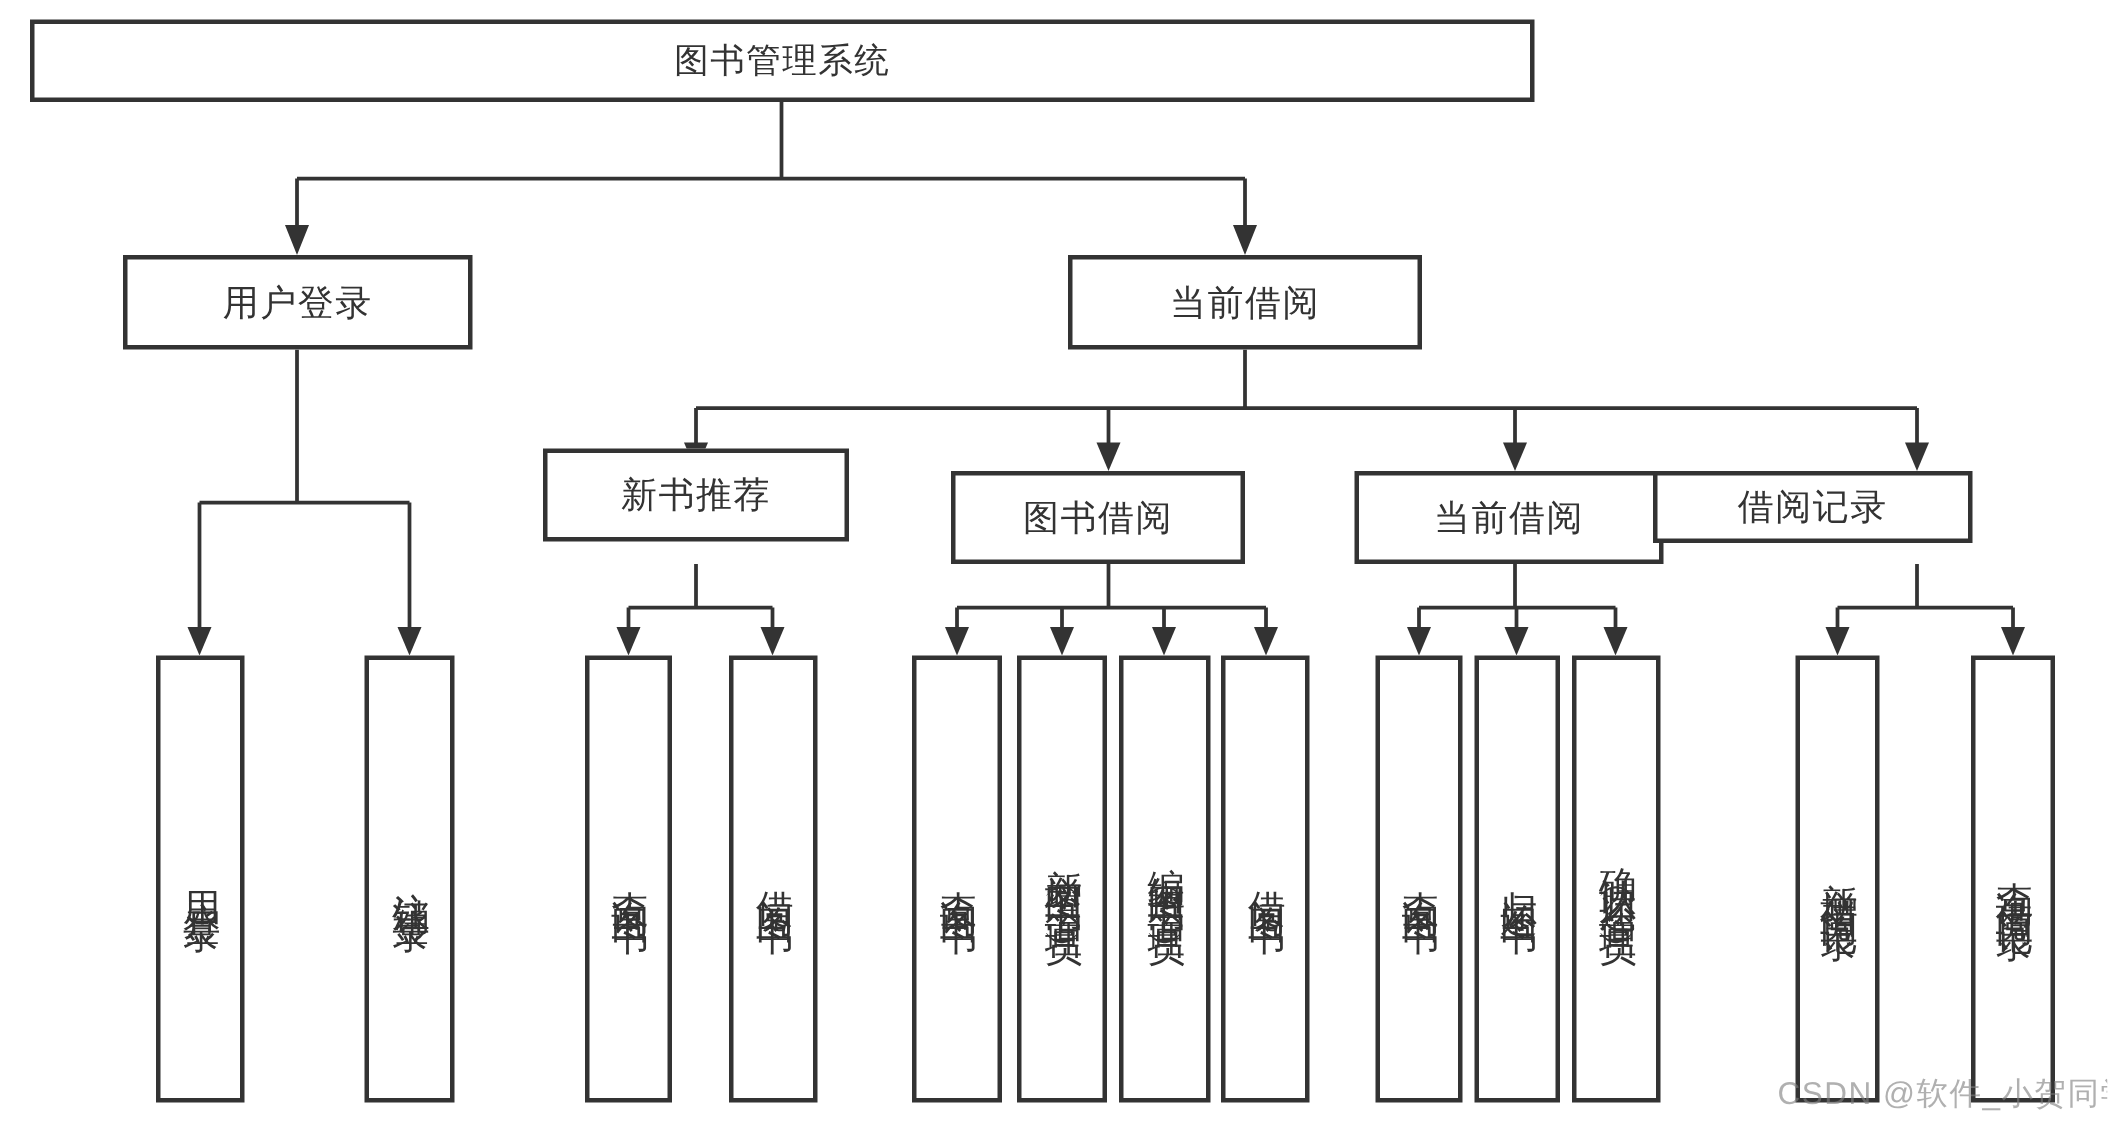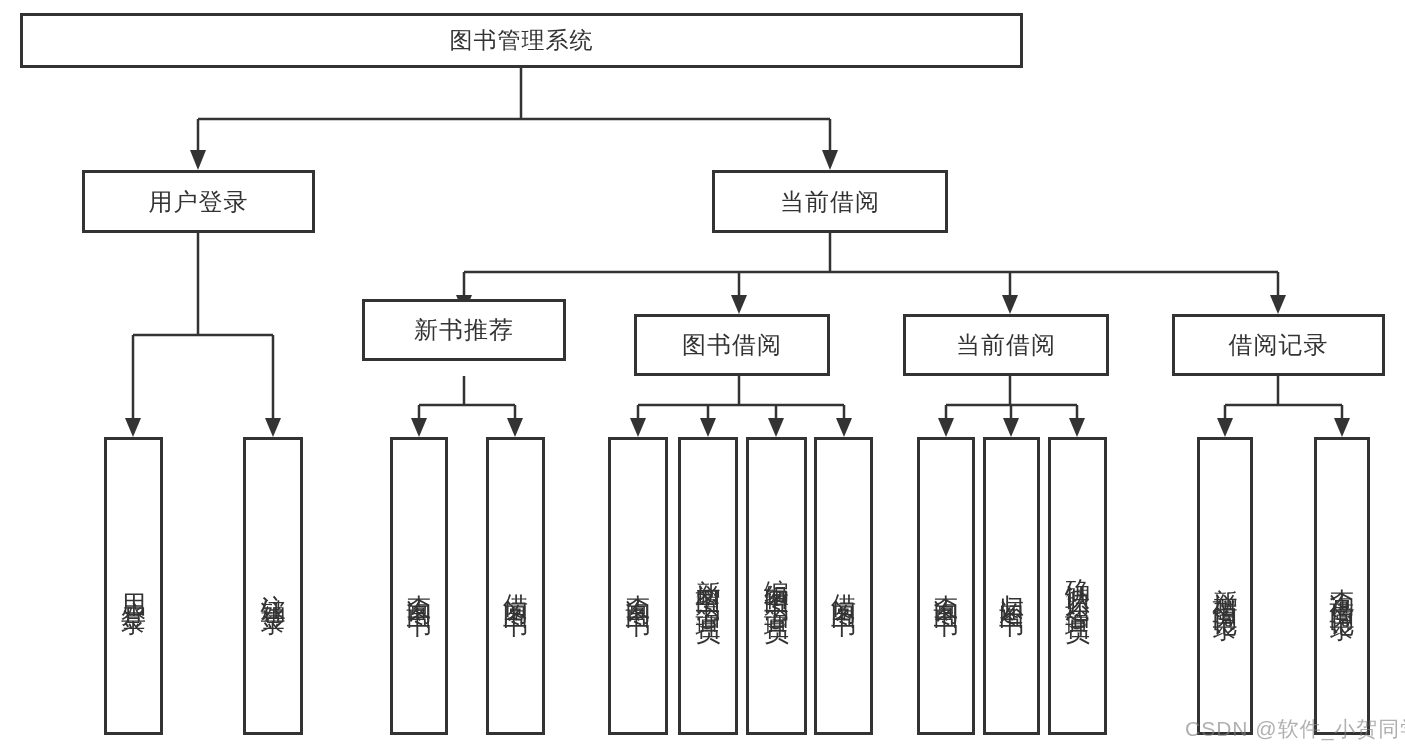--- a/index.html
+++ b/index.html
@@ -103,21 +103,21 @@
 
   <div class="box hbox" style="left:362px; top:299px; width:204px; height:62px;">
     <span>新书推荐</span>
   </div>
   <div class="box hbox" style="left:634px; top:314px; width:196px; height:62px;">
     <span>图书借阅</span>
   </div>
   <div class="box hbox" style="left:903px; top:314px; width:206px; height:62px;">
     <span>当前借阅</span>
   </div>
-  <div class="box hbox" style="left:1172px; top:314px; width:213px; height:62px;">
+  <div class="box hbox" style="left:1102px; top:314px; width:213px; height:48px;">
     <span>借阅记录</span>
   </div>
 
   <div class="box vbox" style="left:104px; top:437px; width:59px; height:298px;">
     <span>用户登录</span>
   </div>
   <div class="box vbox" style="left:243px; top:437px; width:60px; height:298px;">
     <span>注销登录</span>
   </div>
 

